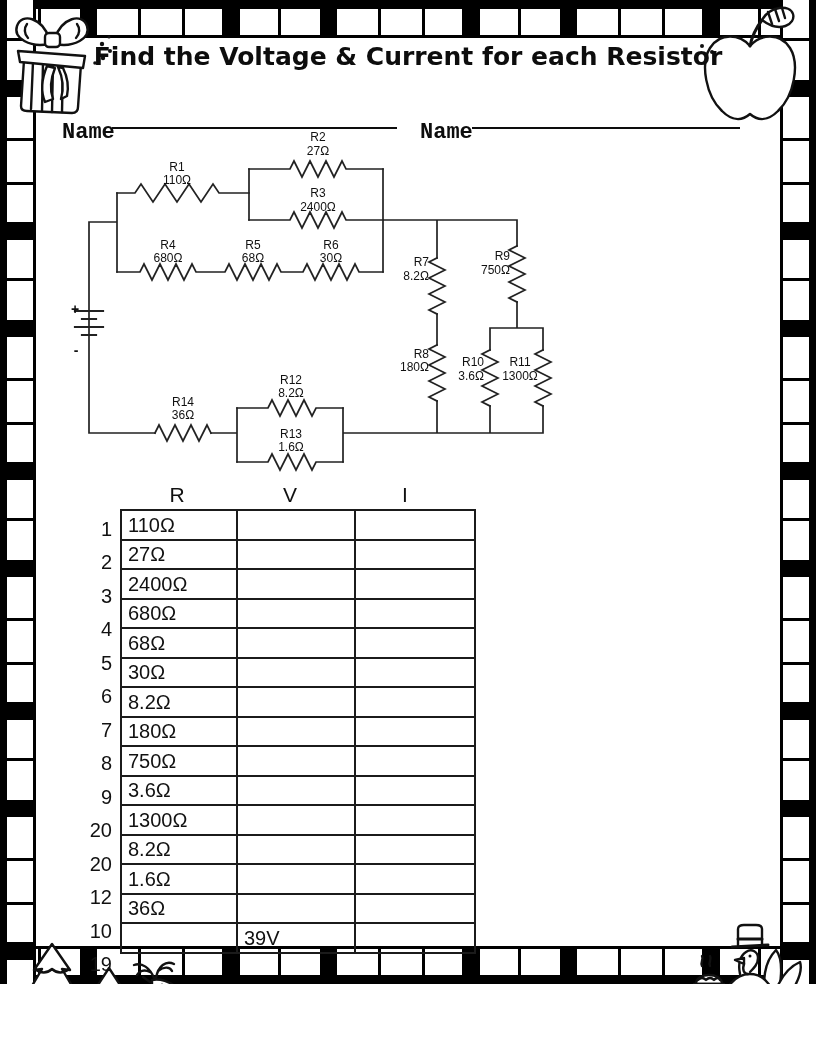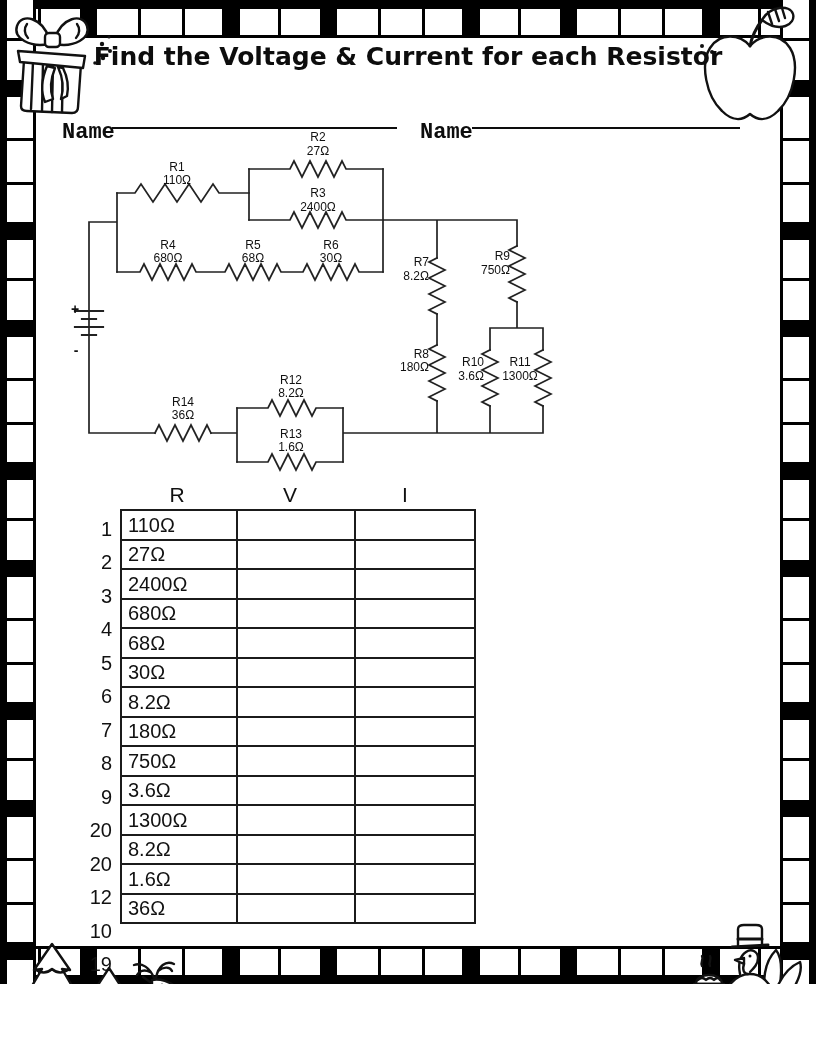--- a/index.html
+++ b/index.html
@@ -299,16 +299,21 @@
       <tr>
           <td class="cr">1.6Ω</td>
           <td class="cv"></td>
           <td class="ci"></td>
         </tr>
       <tr>
           <td class="cr">36Ω</td>
           <td class="cv"></td>
           <td class="ci"></td>
         </tr>
+      <tr>
+          <td class="cr"></td>
+          <td class="cv">39V</td>
+          <td class="ci"></td>
+        </tr>
     </tbody>
   </table>
 
 </div>
 
 </body></html>

